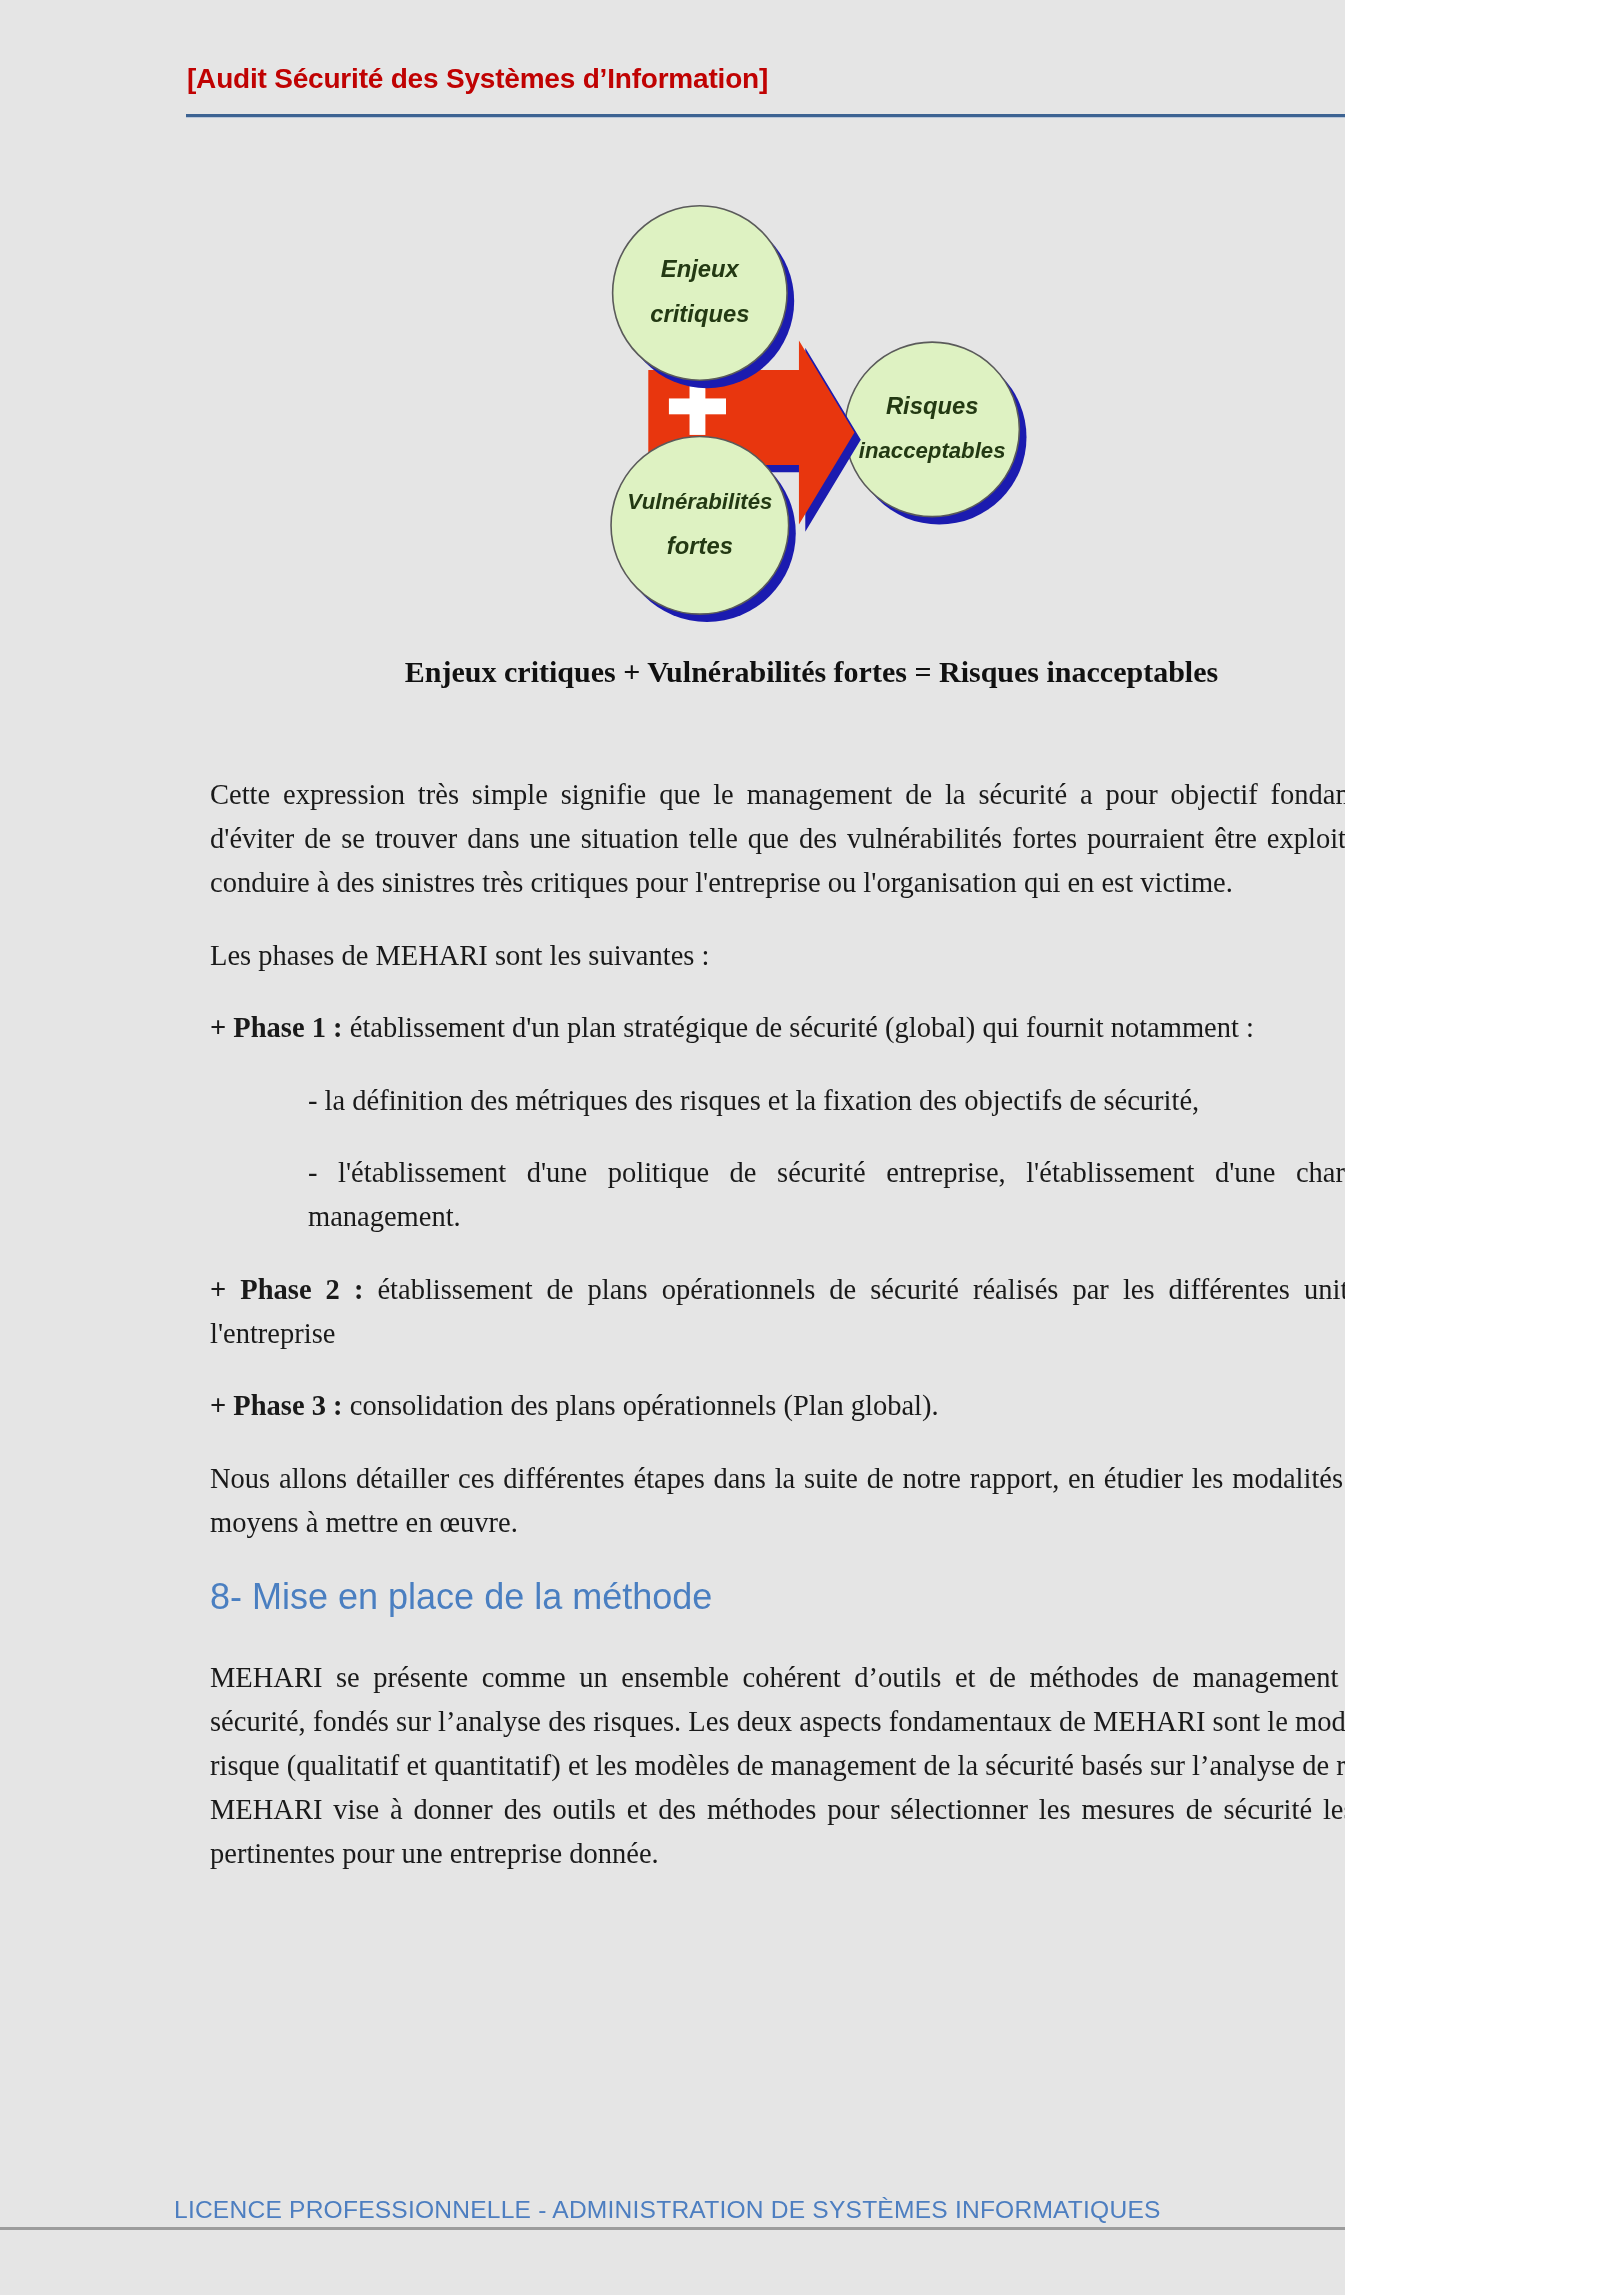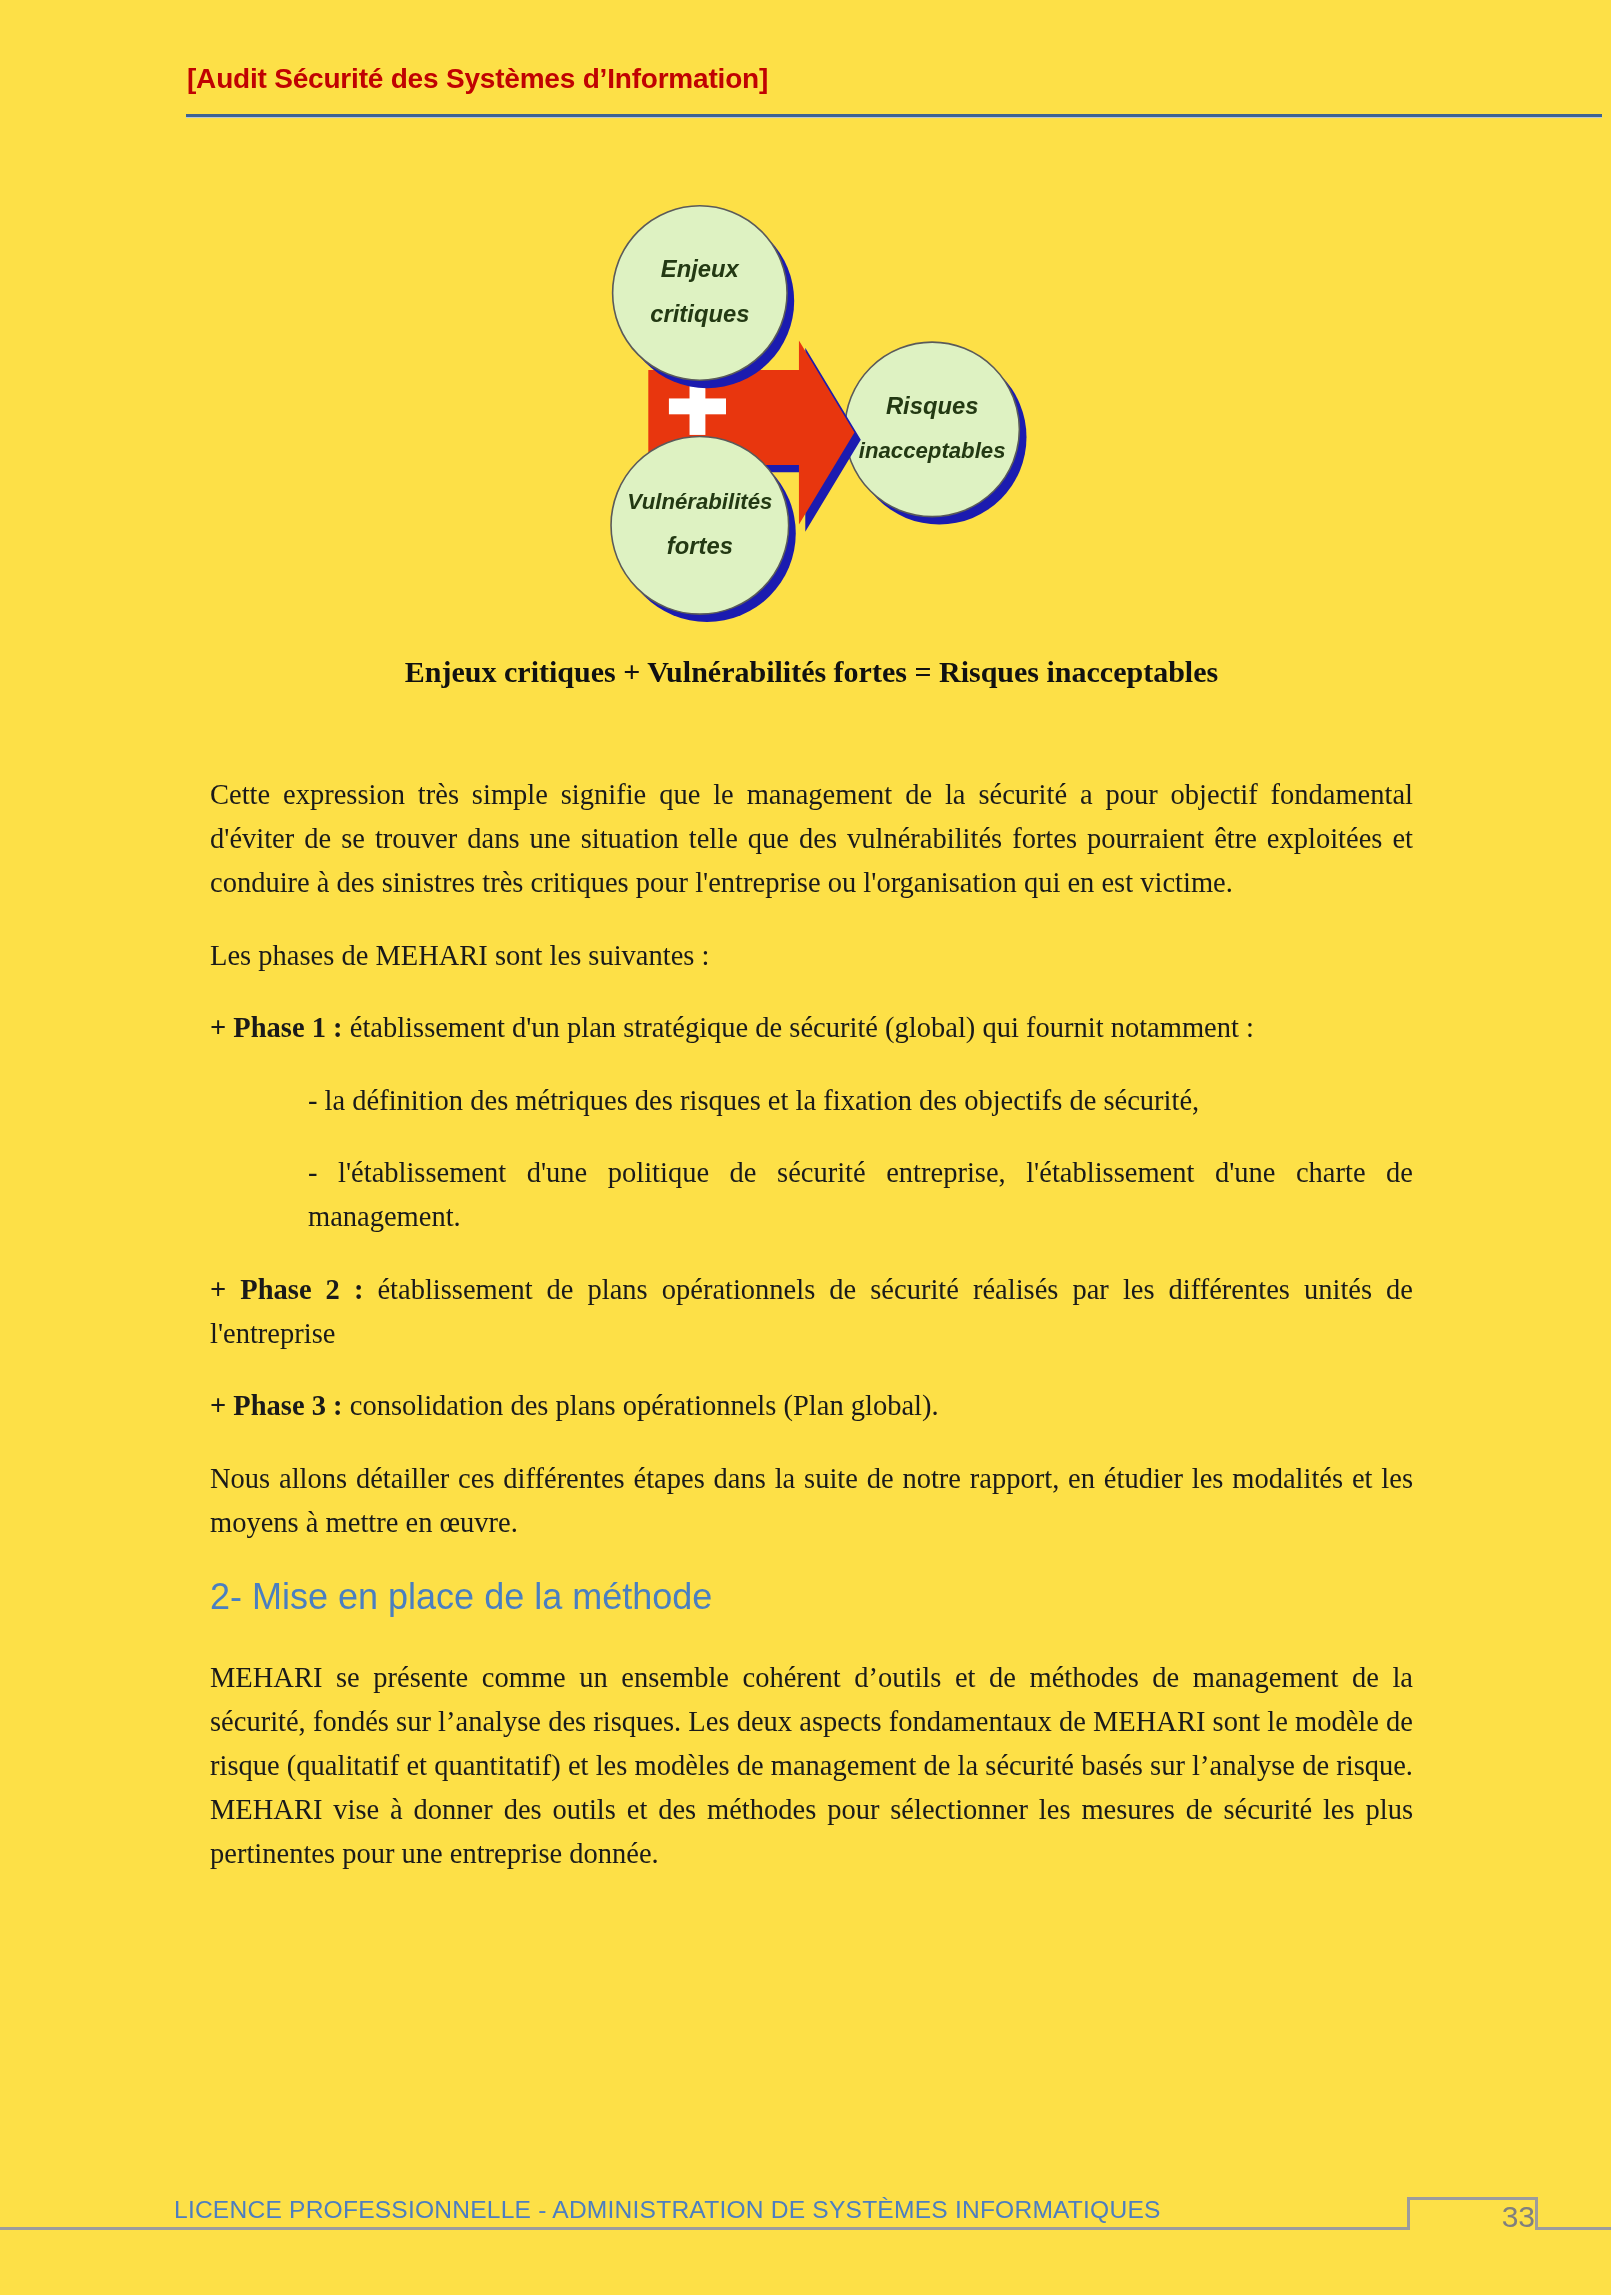--- a/index.html
+++ b/index.html
@@ -1,21 +1,21 @@
 <!DOCTYPE html>
 <html style="font-size:12.7px"><head>
 <meta charset="utf-8">
 <style>
   * { margin: 0; padding: 0; box-sizing: border-box; }
   html, body { background: #ffffff; }
   .page {
     position: relative;
-    width: 1611px;
+    width: 1345px;
     height: 2295px;
-    background: #fde047;
+    background: #e5e5e5;
     font-family: "Liberation Serif", "DejaVu Serif", serif;
     color: #1a1a1a;
     overflow: hidden;
   }
 
   
   .header-title {
     position: absolute;
     left: 187px;
     top: 63px;
@@ -175,21 +175,21 @@
 
   <main class="content">
     <p>Cette expression très simple signifie que le management de la sécurité a pour objectif fondamental d'éviter de se trouver dans une situation telle que des vulnérabilités fortes pourraient être exploitées et conduire à des sinistres très critiques pour l'entreprise ou l'organisation qui en est victime.</p>
     <p>Les phases de MEHARI sont les suivantes :</p>
     <p><span class="lead-bold">+ Phase 1 :</span><span> établissement d'un plan stratégique de sécurité (global) qui fournit notamment :</span></p>
     <p class="indent">- la définition des métriques des risques et la fixation des objectifs de sécurité,</p>
     <p class="indent">- l'établissement d'une politique de sécurité entreprise, l'établissement d'une charte de management.</p>
     <p><span class="lead-bold">+ Phase 2 :</span><span> établissement de plans opérationnels de sécurité réalisés par les différentes unités de l'entreprise</span></p>
     <p><span class="lead-bold">+ Phase 3 :</span><span> consolidation des plans opérationnels (Plan global).</span></p>
     <p>Nous allons détailler ces différentes étapes dans la suite de notre rapport, en étudier les modalités et les moyens à mettre en œuvre.</p>
-    <h2 class="section-heading">2- Mise en place de la méthode</h2>
+    <h2 class="section-heading">8- Mise en place de la méthode</h2>
     <p>MEHARI se présente comme un ensemble cohérent d’outils et de méthodes de management de la sécurité, fondés sur l’analyse des risques. Les deux aspects fondamentaux de MEHARI sont le modèle de risque (qualitatif et quantitatif) et les modèles de management de la sécurité basés sur l’analyse de risque. MEHARI vise à donner des outils et des méthodes pour sélectionner les mesures de sécurité les plus pertinentes pour une entreprise donnée.</p>
   </main>
 
   <div class="footer-text">LICENCE PROFESSIONNELLE - ADMINISTRATION DE SYSTÈMES INFORMATIQUES</div>
   <div class="footer-line-left"></div>
   <div class="footer-line-right"></div>
   <div class="page-number-tab">
     <span class="page-number">33</span>
   </div>
 

